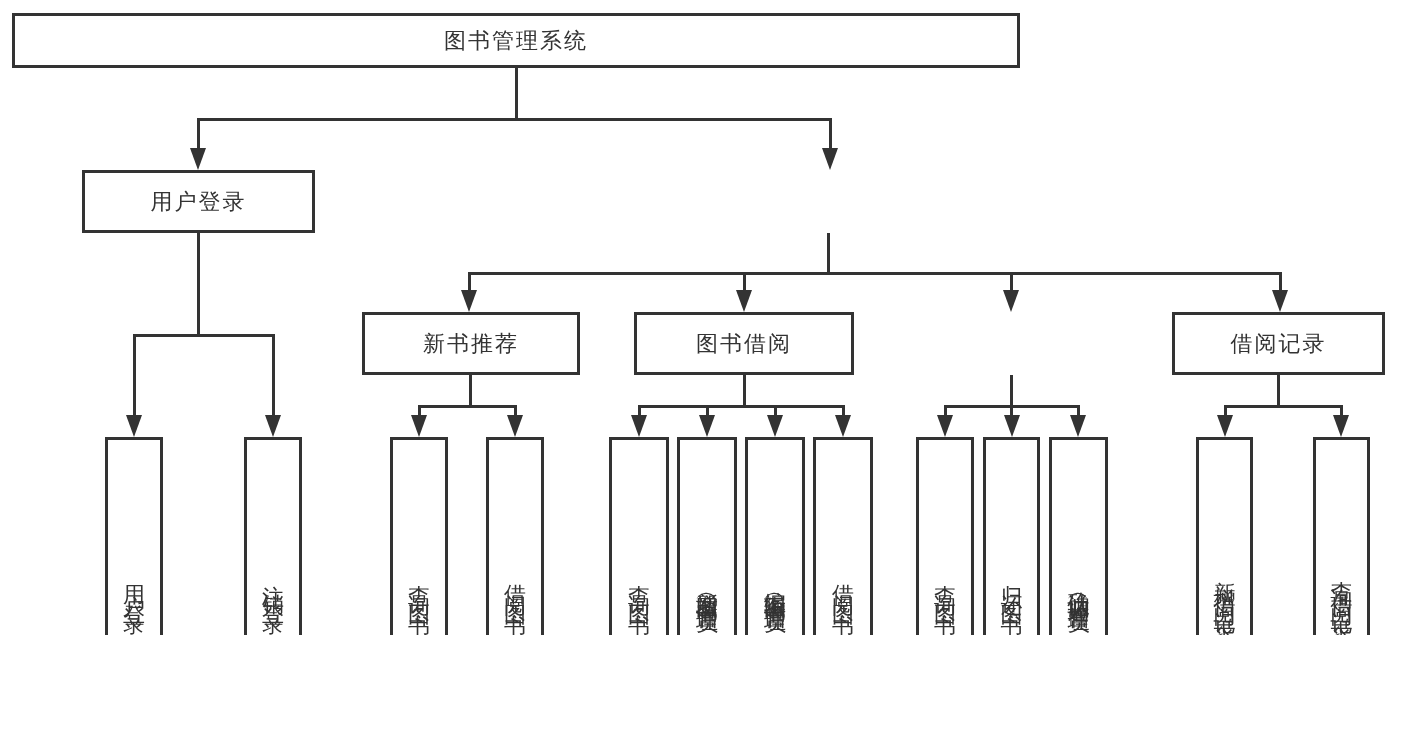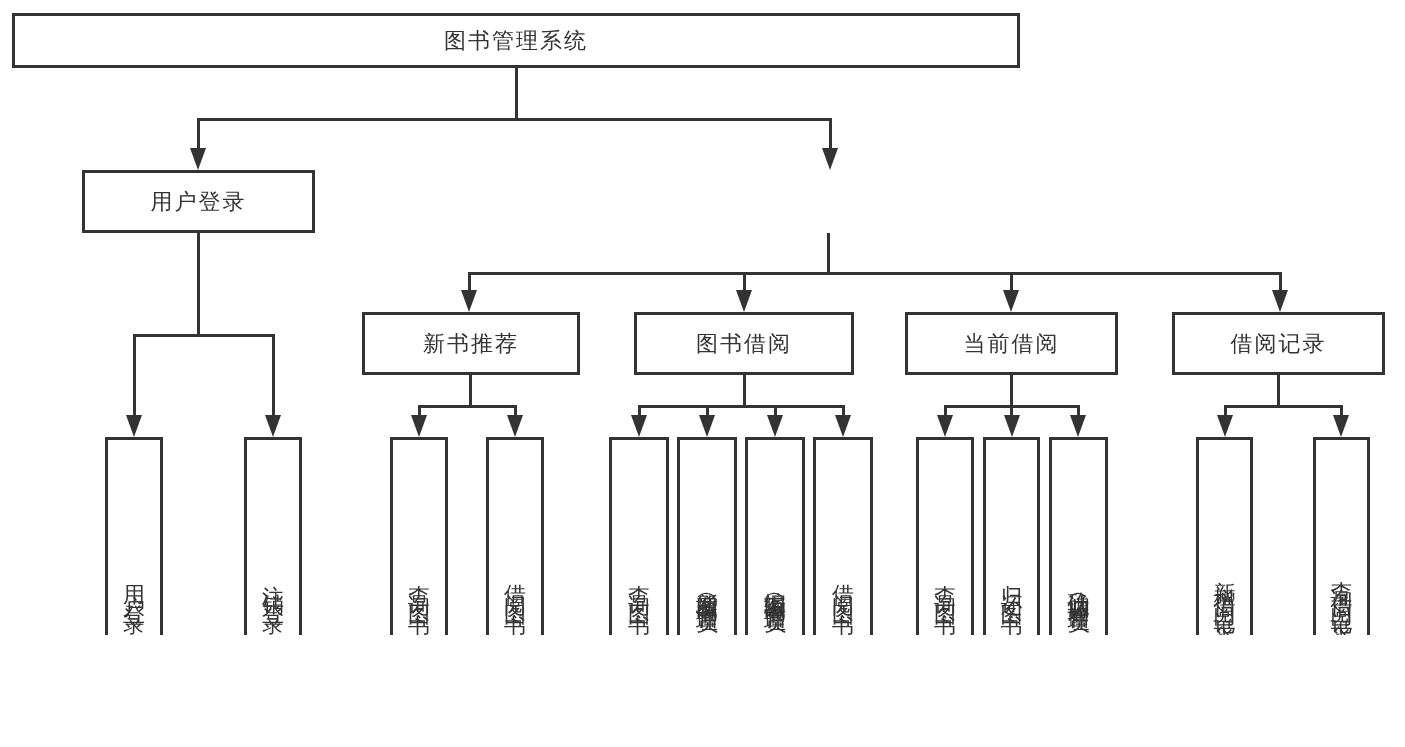--- a/index.html
+++ b/index.html
@@ -60,21 +60,20 @@
   <div class="arrow" style="left:461px;top:290px"></div>
   <div class="vl" style="left:743px;top:272px;height:22px"></div>
   <div class="arrow" style="left:736px;top:290px"></div>
   <div class="vl" style="left:1010px;top:272px;height:22px"></div>
   <div class="arrow" style="left:1003px;top:290px"></div>
   <div class="vl" style="left:1279px;top:272px;height:22px"></div>
   <div class="arrow" style="left:1272px;top:290px"></div>
 
   <div class="node h-label" style="left:362px;top:312px;width:218px;height:63px">新书推荐</div>
   <div class="node h-label" style="left:634px;top:312px;width:220px;height:63px">图书借阅</div>
-  <div class="node h-label" style="left:905px;top:312px;width:213px;height:63px">当前借阅</div>
   <div class="node h-label" style="left:1172px;top:312px;width:213px;height:63px">借阅记录</div>
 
   <div class="vl" style="left:469px;top:375px;height:33px"></div>
   <div class="hl" style="left:419px;top:405px;width:98px"></div>
   <div class="vl" style="left:418px;top:405px;height:14px"></div>
   <div class="arrow" style="left:411px;top:415px"></div>
   <div class="vl" style="left:514px;top:405px;height:14px"></div>
   <div class="arrow" style="left:507px;top:415px"></div>
 
   <div class="vl" style="left:743px;top:375px;height:33px"></div>

